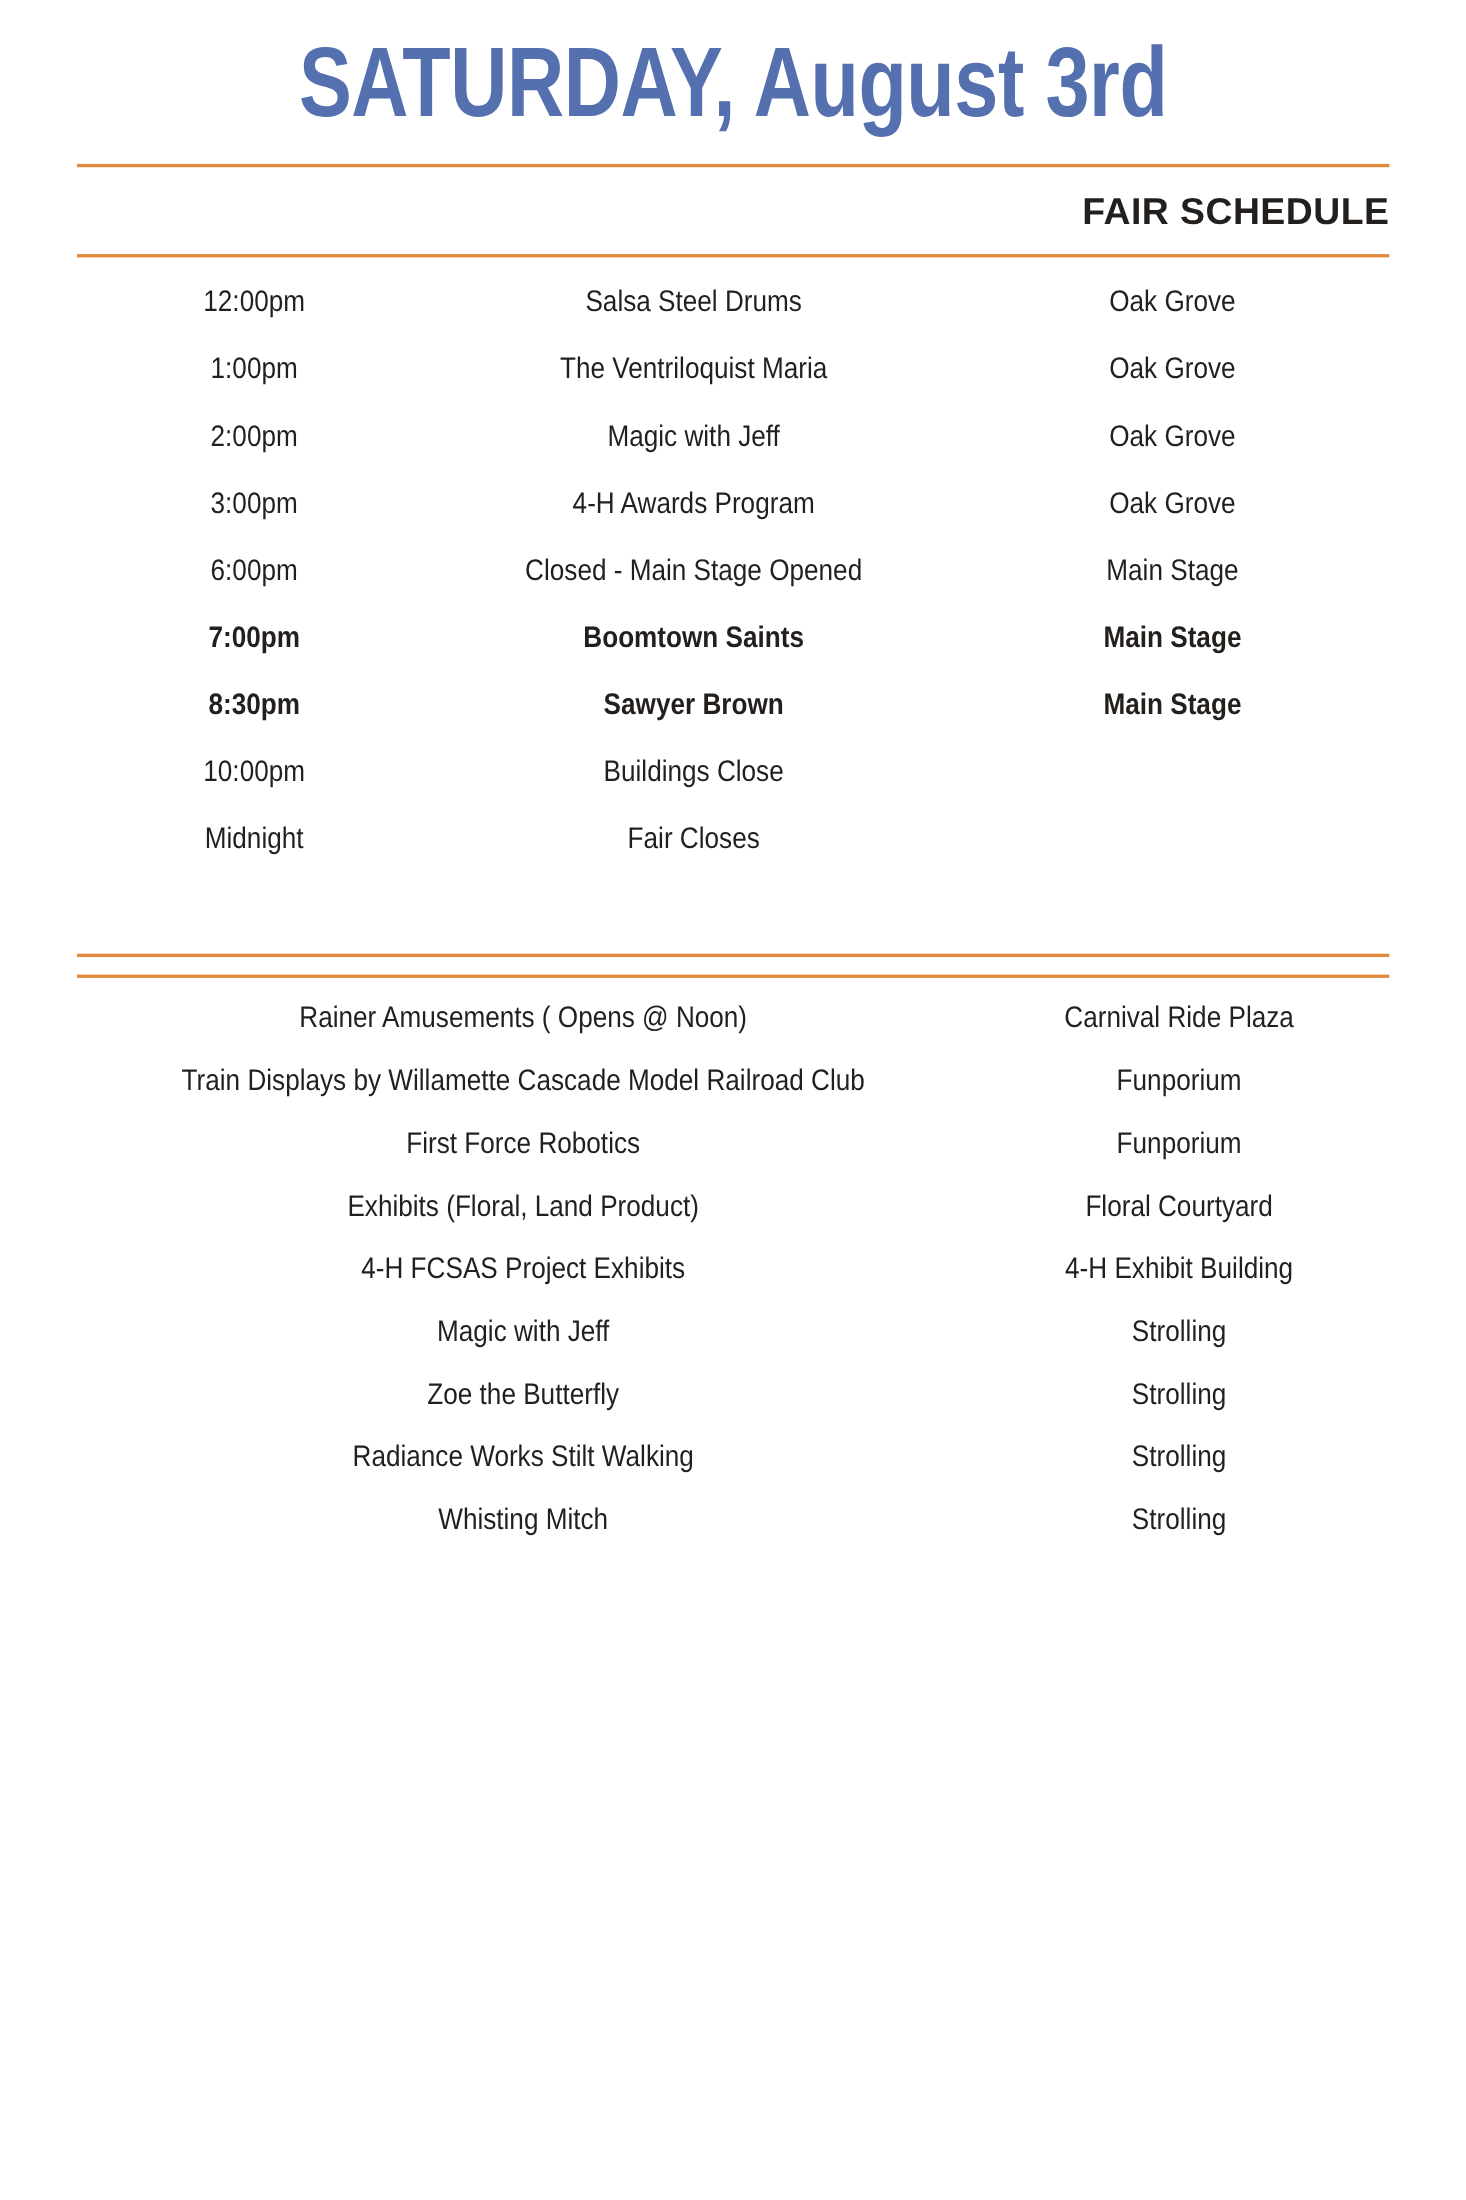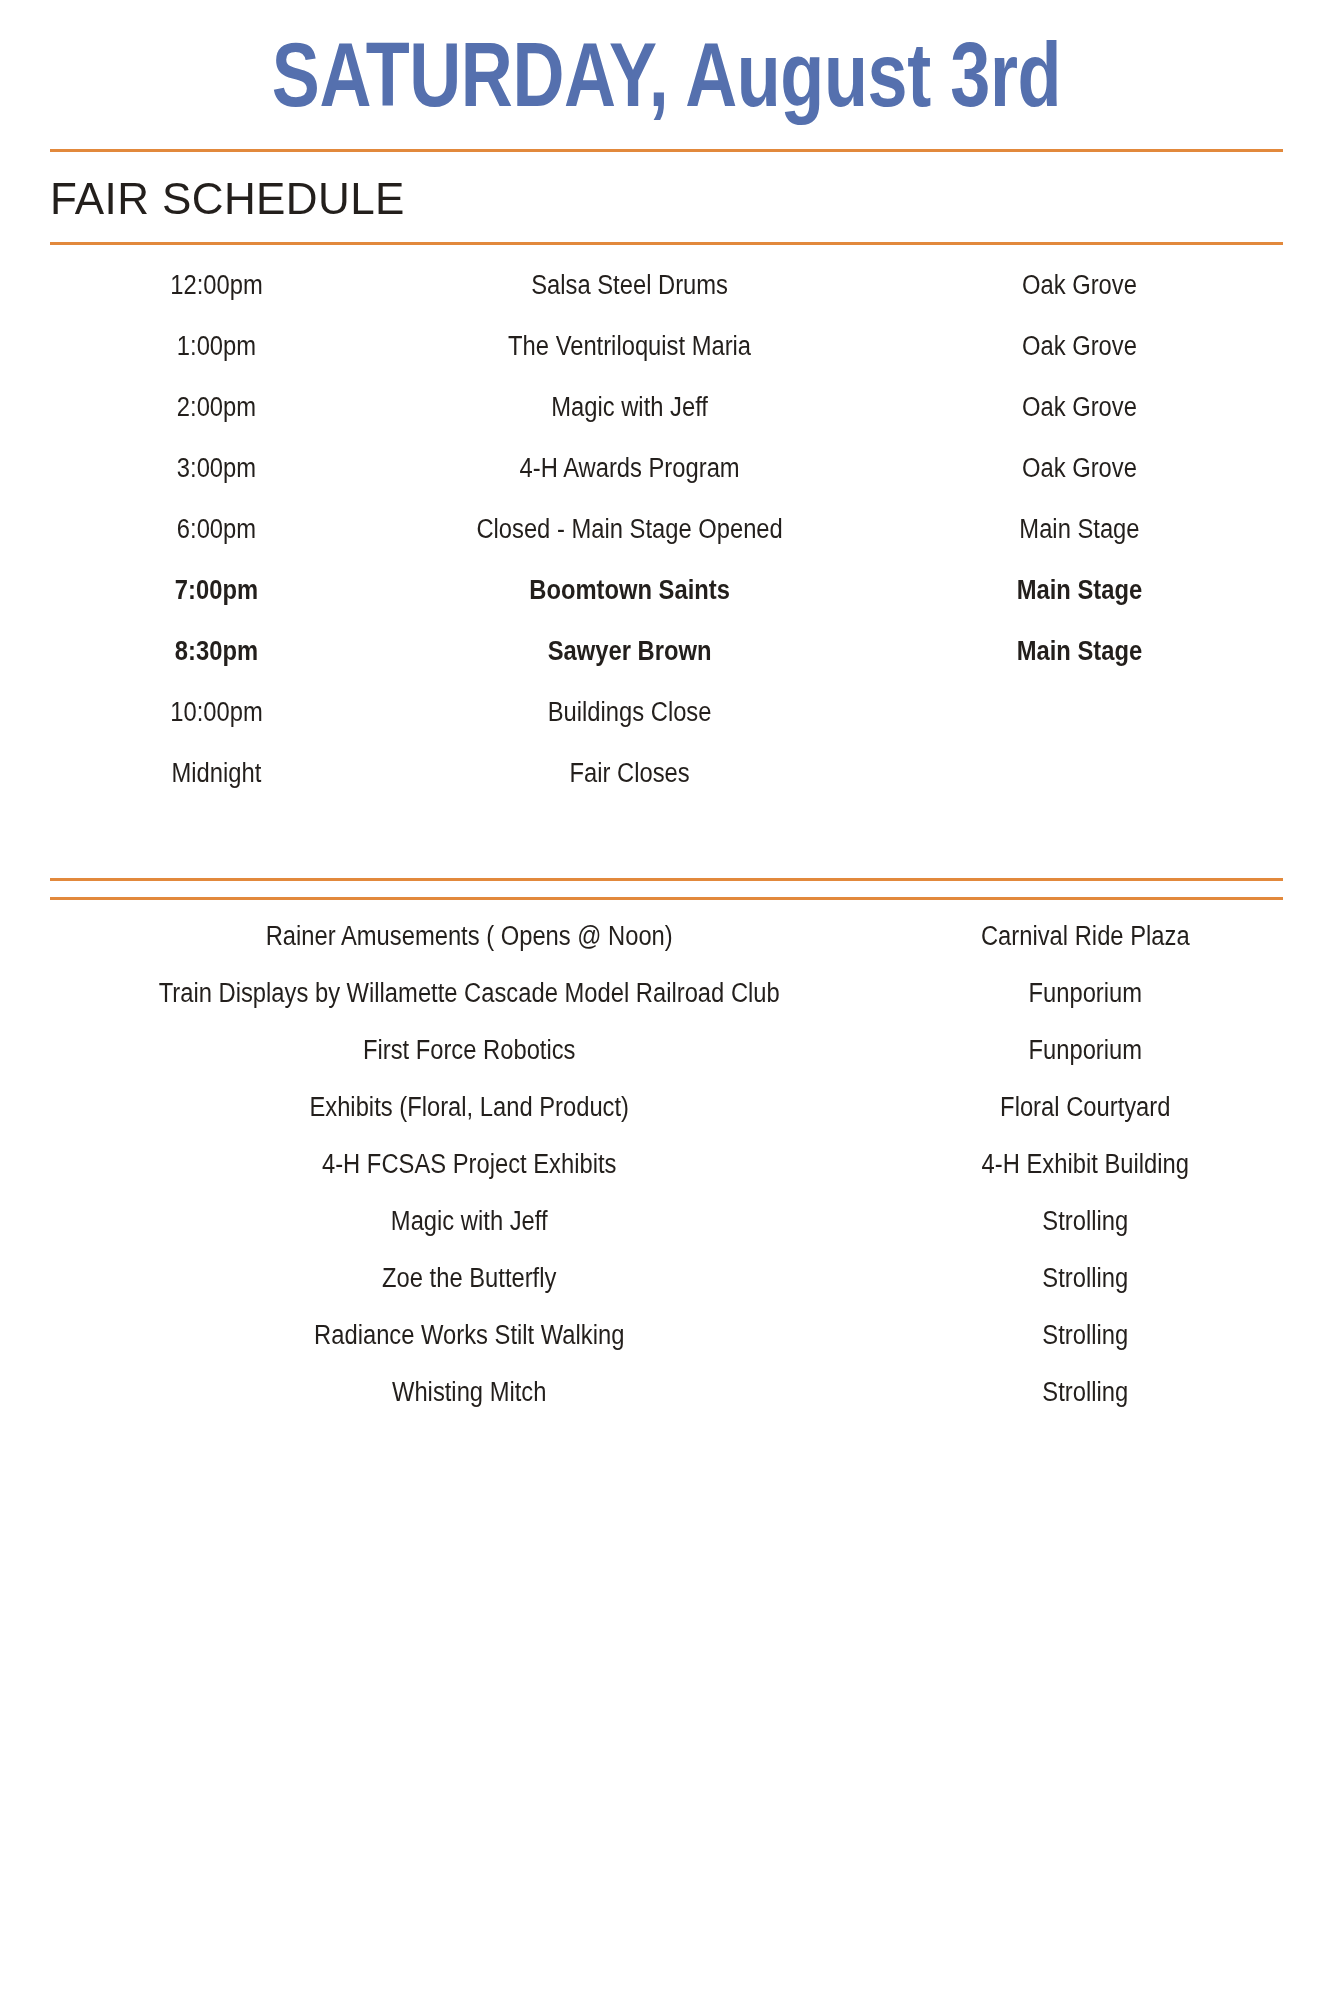--- a/index.html
+++ b/index.html
@@ -14,21 +14,21 @@
     overflow: hidden;
     font-family: "Liberation Sans", "DejaVu Sans", sans-serif;
     color: #231f1c;
     -webkit-font-smoothing: antialiased;
   }
 
   .page {
     width: 1333px;
     height: 2000px;
     box-sizing: border-box;
-    padding: 0 50px;
+    padding: 0 70px;
     position: relative;
   }
 
   
   .title {
     margin: 0;
     padding-top: 28px;
     text-align: center;
     color: #5570ae;
     font-size: 90px;
@@ -46,23 +46,23 @@
     background: #e2893c;
     width: 100%;
   }
   .rule-title-bottom { margin-top: 26px; }
   .rule-head-bottom  { margin-top: 16px; }
   .rule-attr-top     { margin-top: 74px; }
   .rule-attr-bottom  { margin-top: 16px; }
 
   
   .section-head {
-    text-align: left;
-    font-size: 44px;
-    font-weight: normal;
+    text-align: right;
+    font-size: 34px;
+    font-weight: bold;
     letter-spacing: 0.4px;
     color: #231f1c;
     padding-top: 22px;
     padding-bottom: 2px;
     margin: 0;
   }
 
   
   .sched {
     width: 100%;

